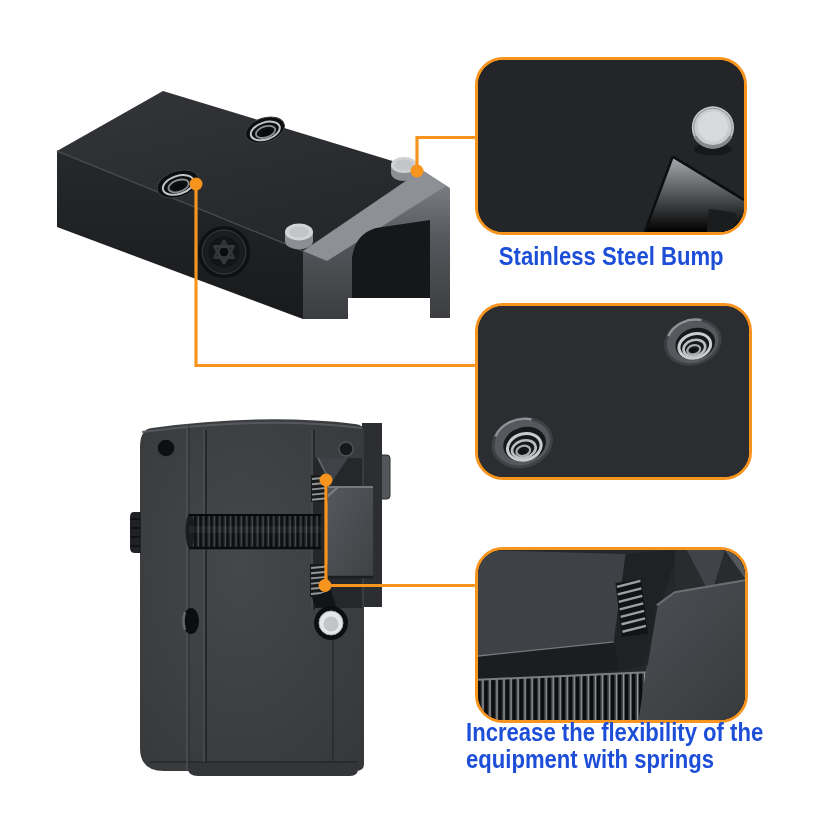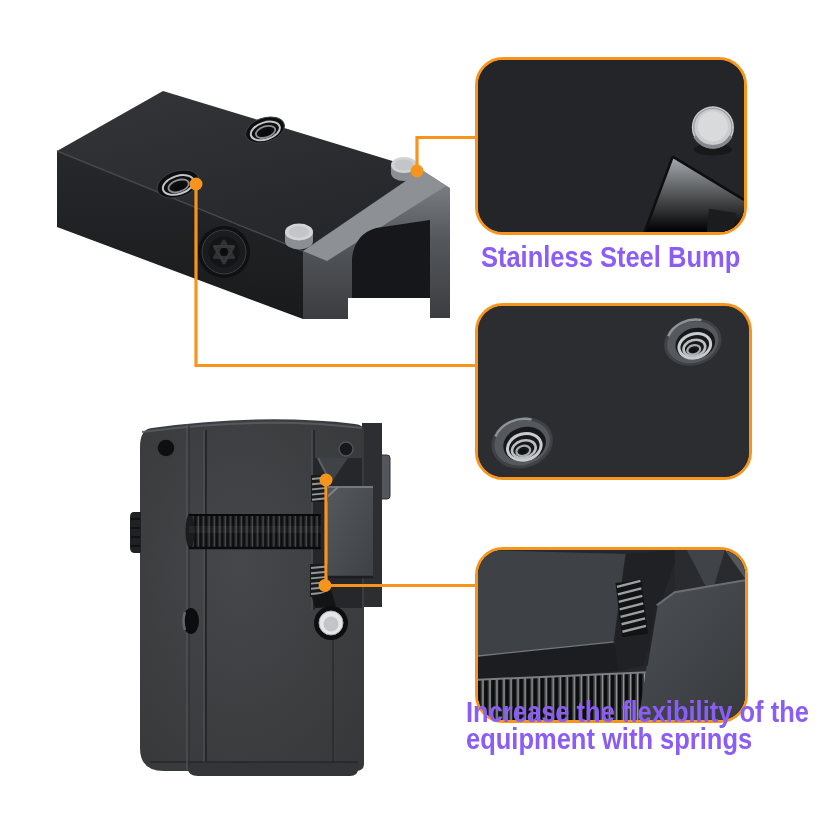--- a/index.html
+++ b/index.html
@@ -11,22 +11,22 @@
   svg{display:block;}
   .accent-stroke{stroke:#F7941E;}
   .accent-fill{fill:#F7941E;}
   .callout{
     position:absolute;box-sizing:border-box;
     border:3.5px solid #F7941E;border-radius:28px;
     background:#232427;overflow:hidden;
   }
   .callout svg{width:100%;height:100%;}
   .label{
-    position:absolute;color:#8b5cf6;font-weight:700;
-    font-size:30px;line-height:27px;white-space:nowrap;
+    position:absolute;color:#1d4ed8;font-weight:700;
+    font-size:26px;line-height:27px;white-space:nowrap;
   }
   .label-center{display:flex;justify-content:center;}
   .squeeze{display:inline-block;transform:scaleX(0.85);transform-origin:center;}
   .squeeze-left{display:inline-block;transform:scaleX(0.85);transform-origin:left center;}
 </style>
 </head>
 <body>
 
 <div class="canvas">
 
@@ -255,20 +255,20 @@
       </g>
 
       <path d="M196,0 L266,0 L266,30 L196,42 Z" fill="#2a2b2e"></path>
       <path d="M208,0 L246,0 L232,46 Z" fill="#404347"></path>
       <path d="M246,0 L266,0 L266,28 Z" fill="#54575b"></path>
       <path d="M168,115 L178,55 L196,42 L266,30 L266,169 L160,169 Z" fill="url(#gBlock3)"></path>
       <path d="M178,55 L196,42 L266,30" stroke="#6b6e72" stroke-width="2" fill="none"></path>
       <path d="M178,55 L168,115" stroke="#232427" stroke-width="2" fill="none"></path>
     </svg>
   </div>
-  <div class="label" style="left:466px;top:698px;width:330px">
+  <div class="label" style="left:466px;top:719px;width:330px">
     <span class="squeeze-left">
       <span>Increase the flexibility of the</span><br>
       <span>equipment with springs</span>
     </span>
   </div>
 
 </div>
 
 </body></html>

